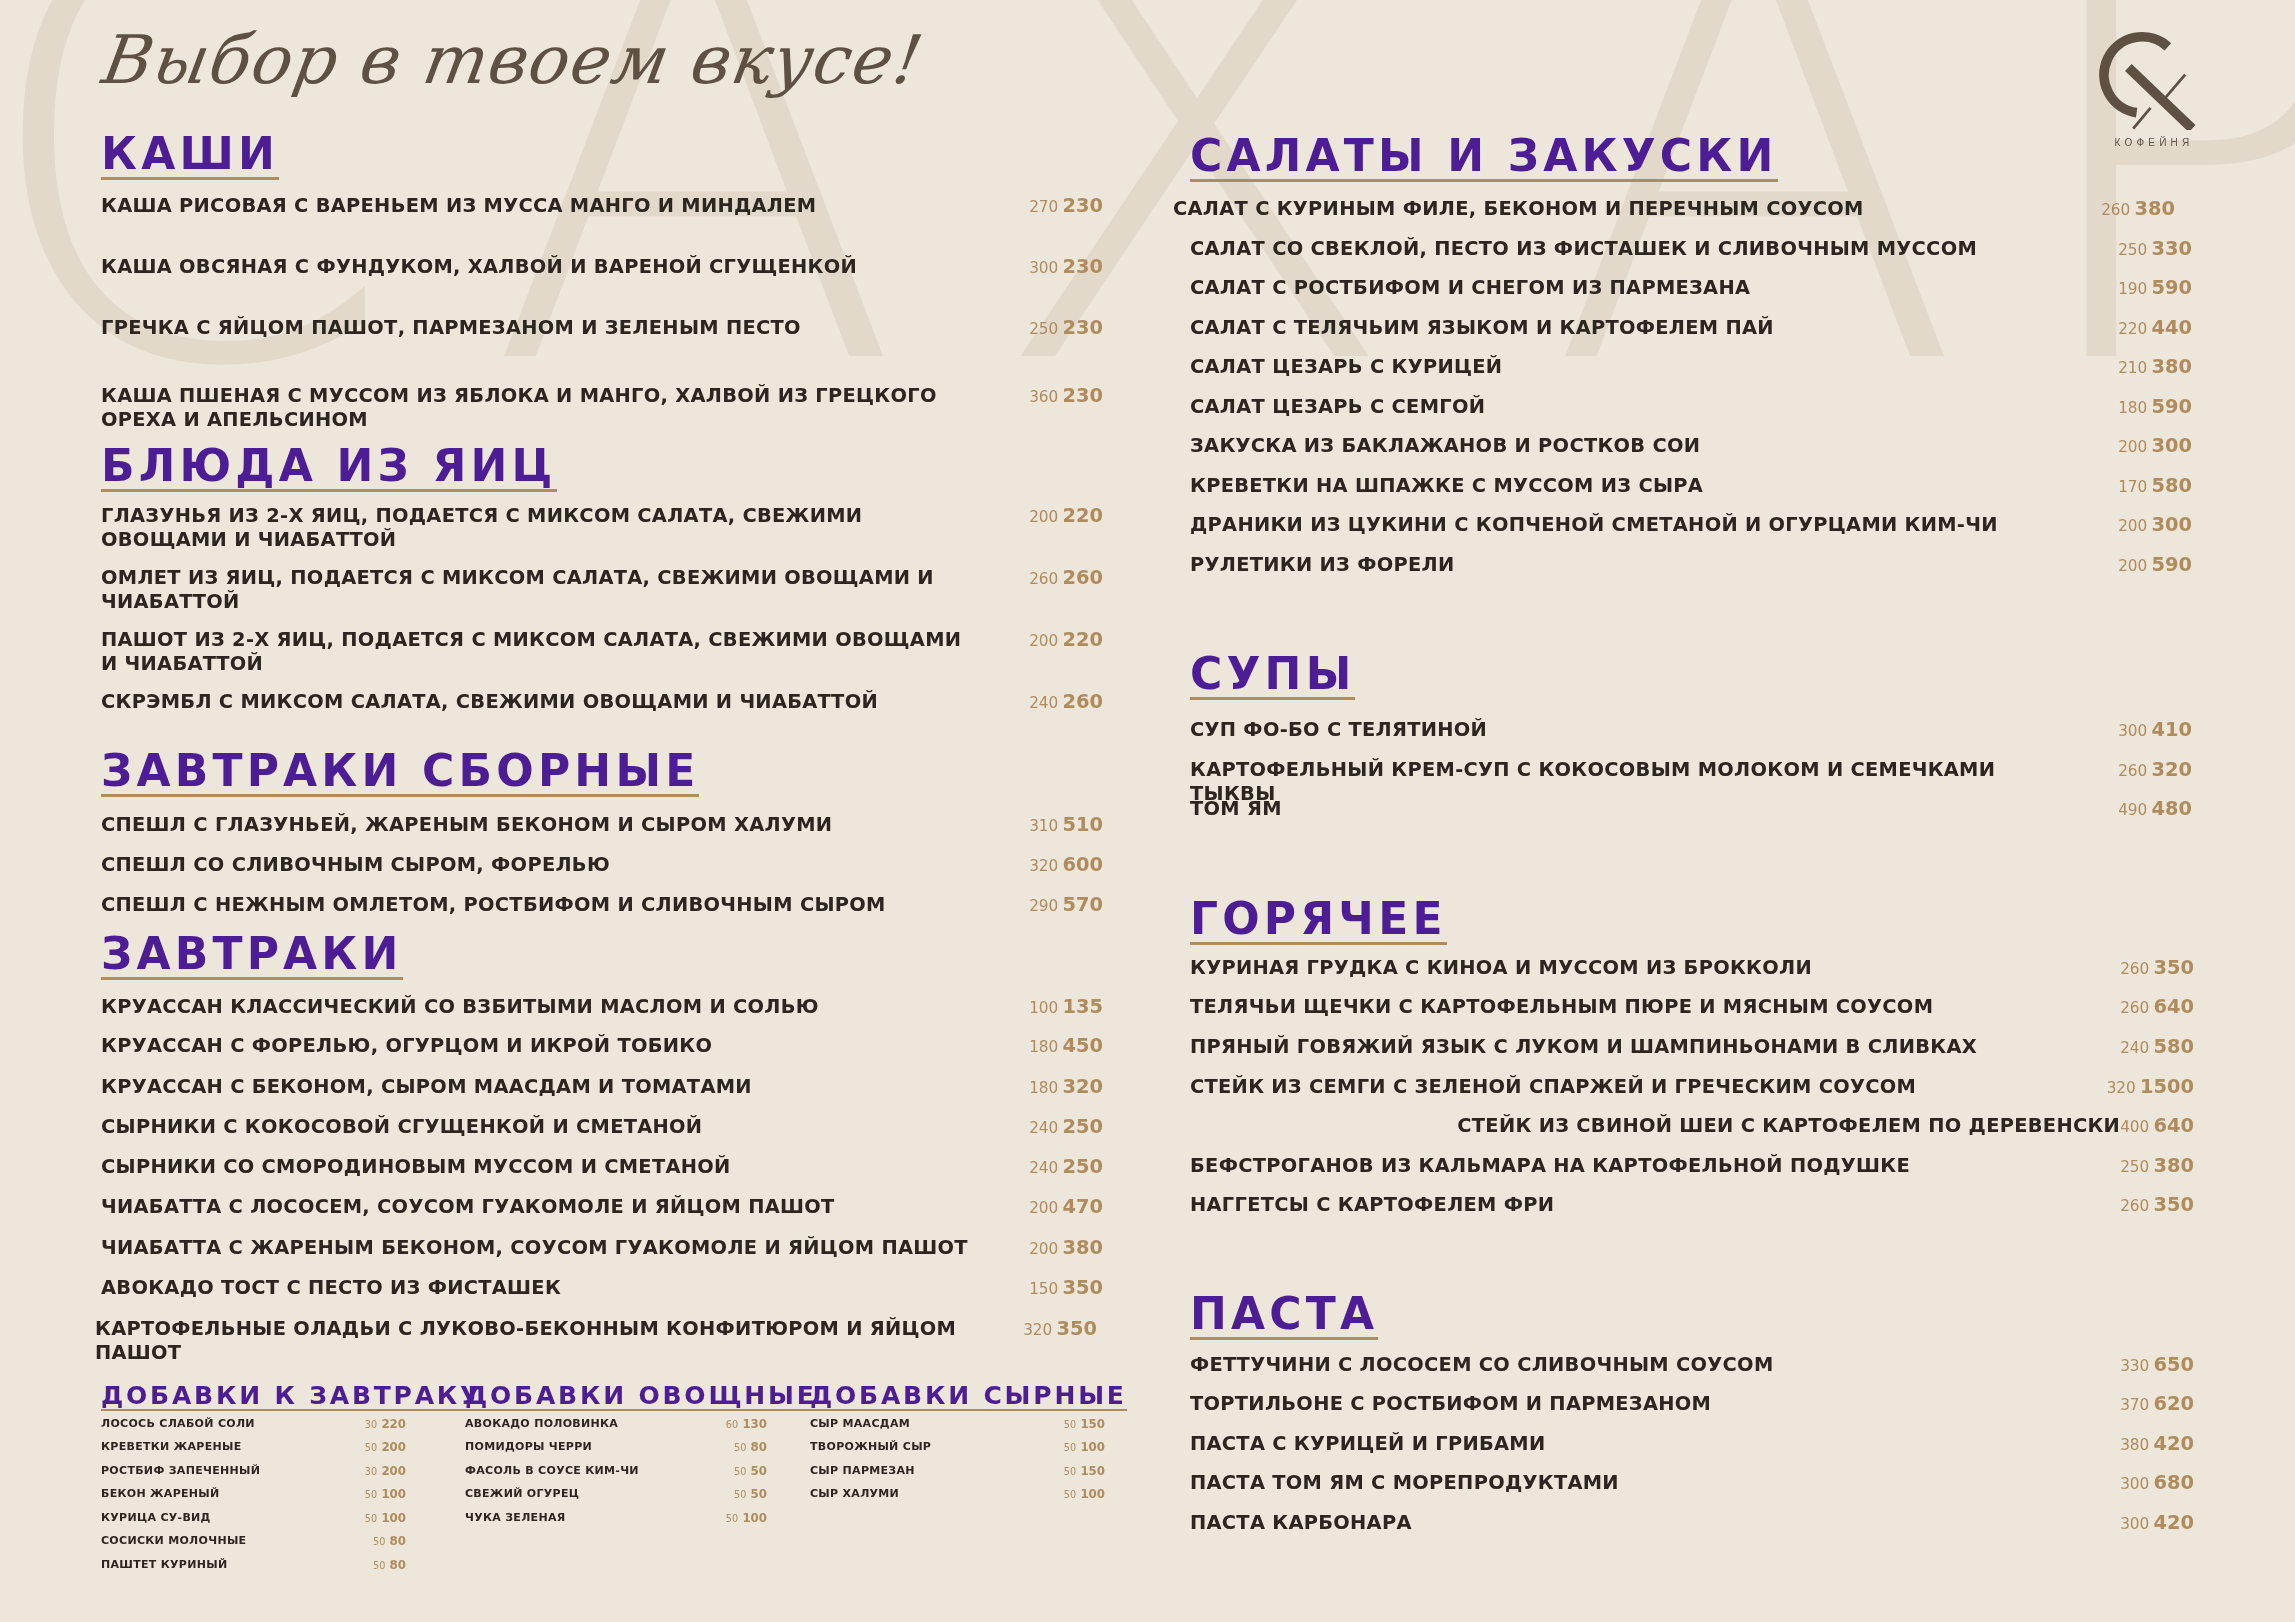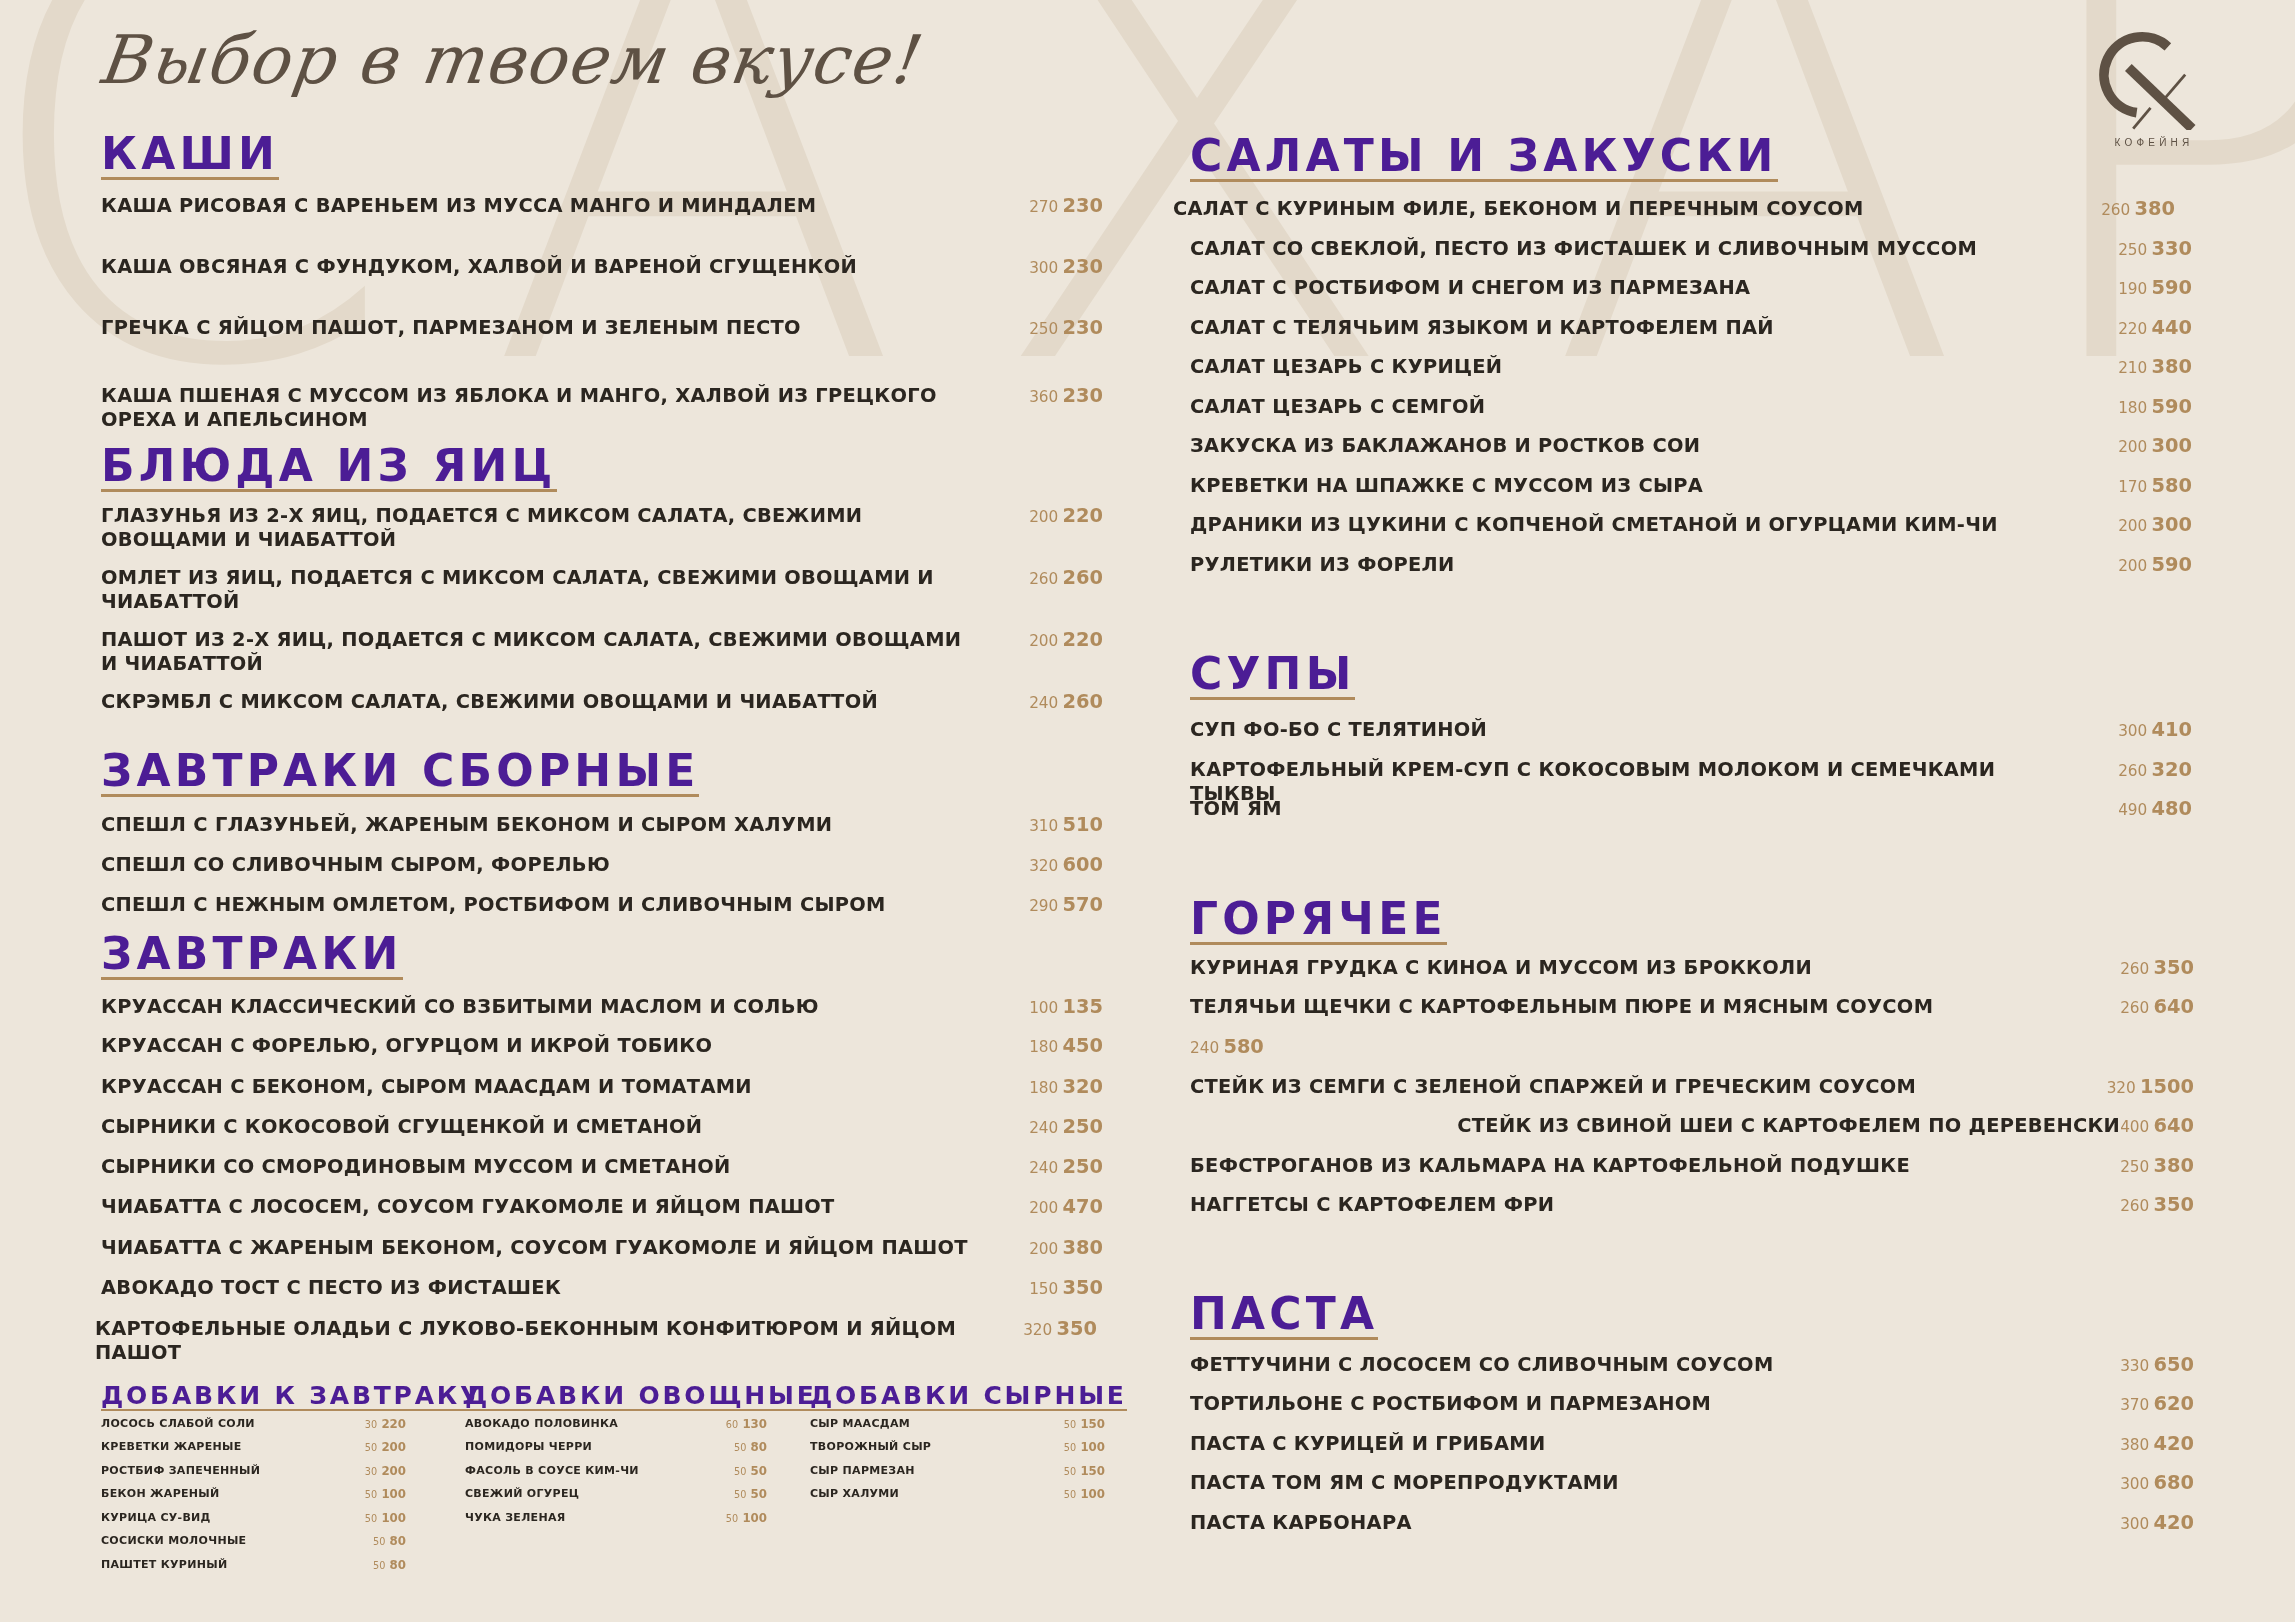--- a/index.html
+++ b/index.html
@@ -287,20 +287,21 @@
     </div>
     <div class="item" style="left: 1190px; top: 956px; width: 1004px;">
       <div class="item-name">КУРИНАЯ ГРУДКА С КИНОА И МУССОМ ИЗ БРОККОЛИ</div>
       <div class="item-prices"><span class="weight">260</span><span class="price">350</span></div>
     </div>
     <div class="item" style="left: 1190px; top: 995px; width: 1004px;">
       <div class="item-name">ТЕЛЯЧЬИ ЩЕЧКИ С КАРТОФЕЛЬНЫМ ПЮРЕ И МЯСНЫМ СОУСОМ</div>
       <div class="item-prices"><span class="weight">260</span><span class="price">640</span></div>
     </div>
     <div class="item" style="left: 1190px; top: 1035px; width: 1004px;">
+      <div class="item-name">ПРЯНЫЙ ГОВЯЖИЙ ЯЗЫК С ЛУКОМ И ШАМПИНЬОНАМИ В СЛИВКАХ</div>
       <div class="item-prices"><span class="weight">240</span><span class="price">580</span></div>
     </div>
     <div class="item" style="left: 1190px; top: 1075px; width: 1004px;">
       <div class="item-name">СТЕЙК ИЗ СЕМГИ С ЗЕЛЕНОЙ СПАРЖЕЙ И ГРЕЧЕСКИМ СОУСОМ</div>
       <div class="item-prices"><span class="weight">320</span><span class="price">1500</span></div>
     </div>
     <div class="item" style="left: 1190px; top: 1114px; width: 1004px; justify-content: flex-end;">
       <div class="item-name">СТЕЙК ИЗ СВИНОЙ ШЕИ С КАРТОФЕЛЕМ ПО ДЕРЕВЕНСКИ</div>
       <div class="item-prices"><span class="weight">400</span><span class="price">640</span></div>
     </div>

